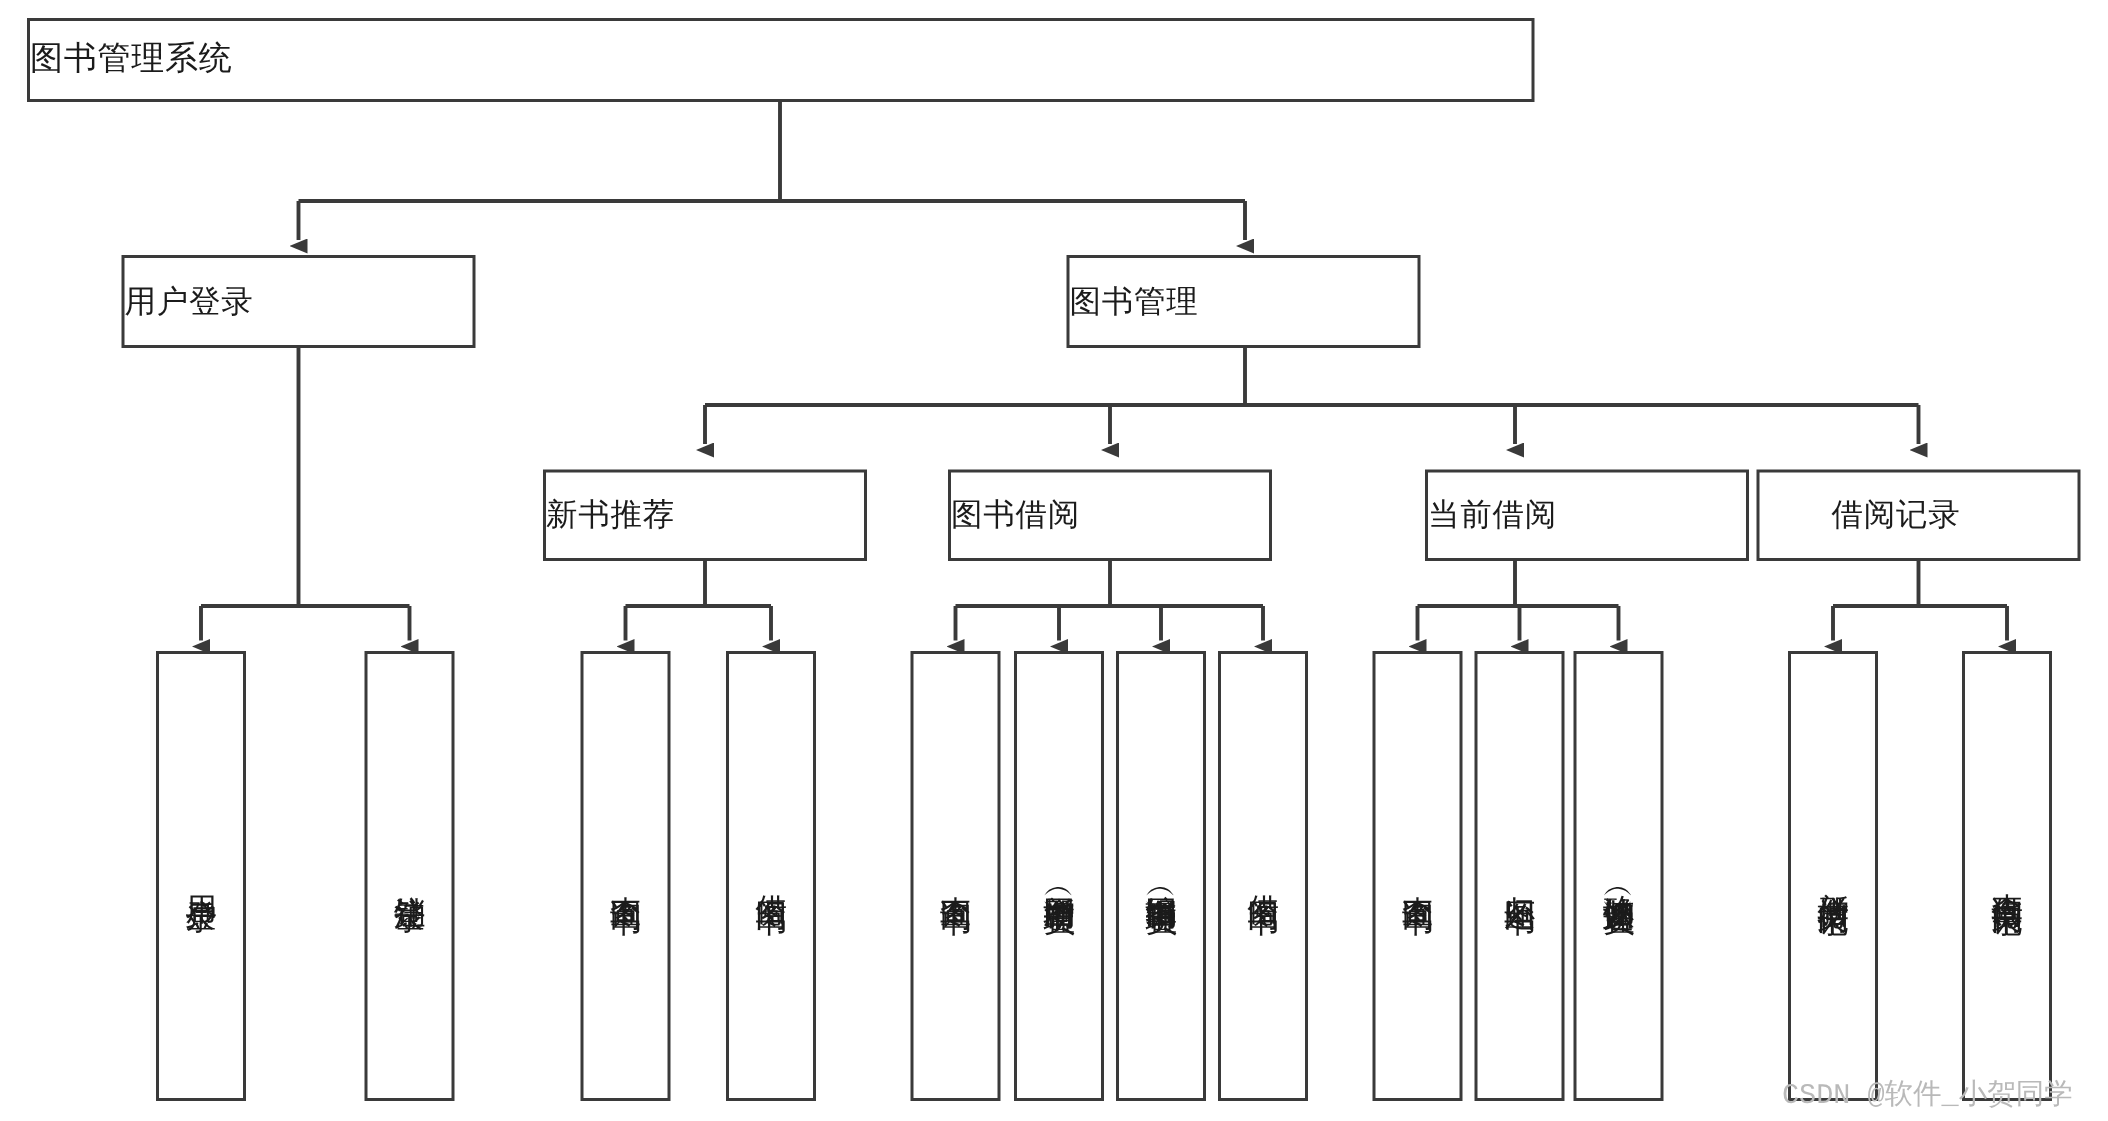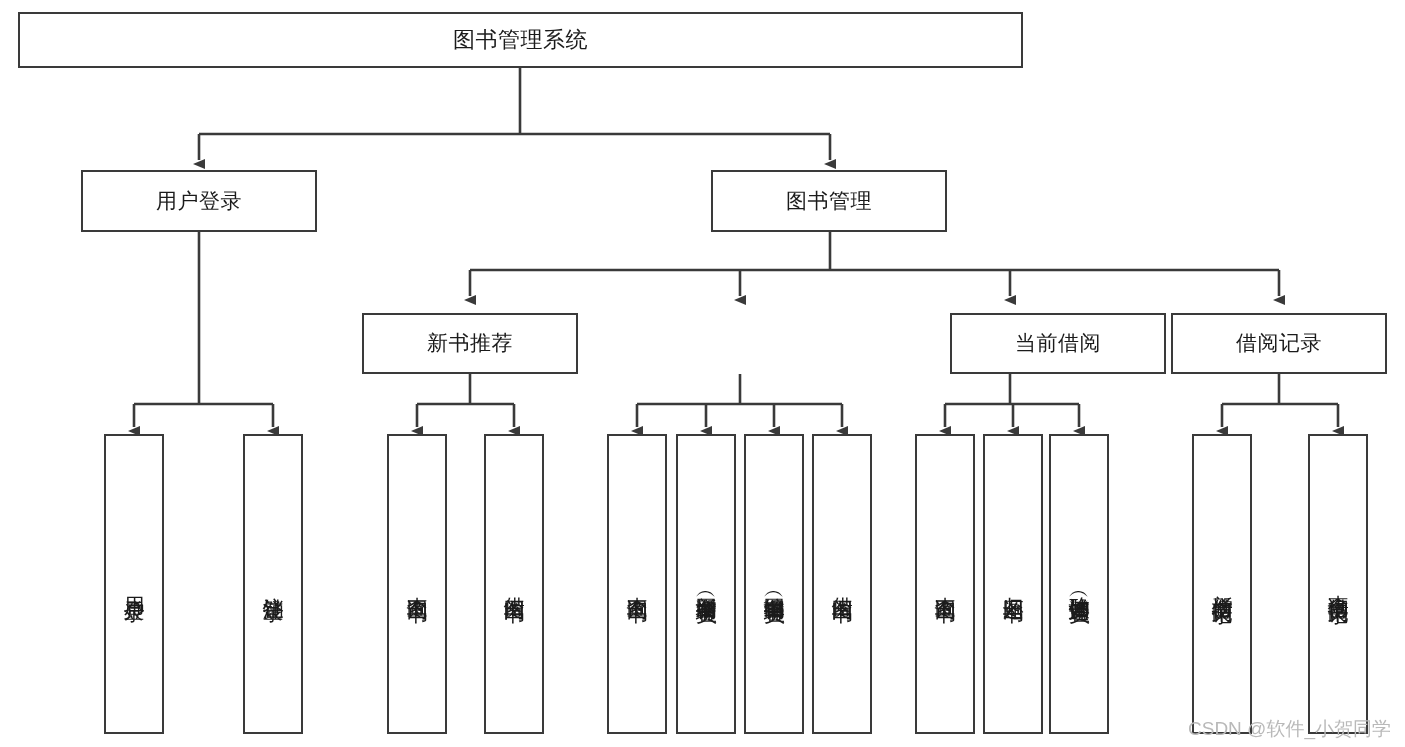--- a/index.html
+++ b/index.html
@@ -26,21 +26,21 @@
     height: 747px;
     pointer-events: none;
   }
   .node {
     position: absolute;
     box-sizing: border-box;
     background: #ffffff;
     border: 2.4px solid #3a3a3a;
     display: flex;
     align-items: center;
-    justify-content: center;
+    justify-content: flex-start;
     color: #1b1b1b;
     z-index: 2;
   }
   .node .node-label {
     display: block;
     text-align: center;
     line-height: 1.18;
     letter-spacing: 0.5px;
   }
   
@@ -70,21 +70,21 @@
     letter-spacing: 1px;
   }
   #watermark {
     position: absolute;
     left: 1188px;
     top: 716px;
     font-size: 19px;
     color: #b9b9b9;
     white-space: nowrap;
     z-index: 5;
-    font-family: Liberation Sans, sans-serif;
+    font-family: Liberation Mono, monospace;
   }
 </style>
 </head>
 <body>
 
 <div id="diagram-canvas">
 
   <svg id="edge-layer" viewBox="0 0 1405 747" width="1405" height="747" xmlns="http://www.w3.org/2000/svg">
     <defs>
       <marker id="arrowhead" markerWidth="10" markerHeight="12" refX="1" refY="6" orient="auto" markerUnits="userSpaceOnUse">
@@ -142,24 +142,27 @@
   <div class="node horiz" style="left:81px; top:170px; width:236px; height:62px;">
     <span class="node-label">用户登录</span>
   </div>
   <div class="node horiz" style="left:362px; top:313px; width:216px; height:61px;">
     <span class="node-label">新书推荐</span>
   </div>
 
   <div class="node horiz" style="left:711px; top:170px; width:236px; height:62px;">
     <span class="node-label">图书管理</span>
   </div>
+  <div class="node horiz" style="left:632px; top:313px; width:216px; height:61px;">
+    <span class="node-label">图书借阅</span>
+  </div>
   <div class="node horiz" style="left:902px; top:313px; width:216px; height:61px;margin-left:48px;">
     <span class="node-label">当前借阅</span>
   </div>
-  <div class="node horiz" style="left:1171px; top:313px; width:216px; height:61px;">
+  <div class="node horiz" style="left:1171px; top:313px; width:216px; height:61px;padding-left:48px;">
     <span class="node-label">借阅记录</span>
   </div>
 
   <div class="node vert" style="left:104px; top:434px; width:60px; height:300px;">
     <span class="node-label">用户登录</span>
   </div>
   <div class="node vert" style="left:243px; top:434px; width:60px; height:300px;">
     <span class="node-label">注销登录</span>
   </div>
 

